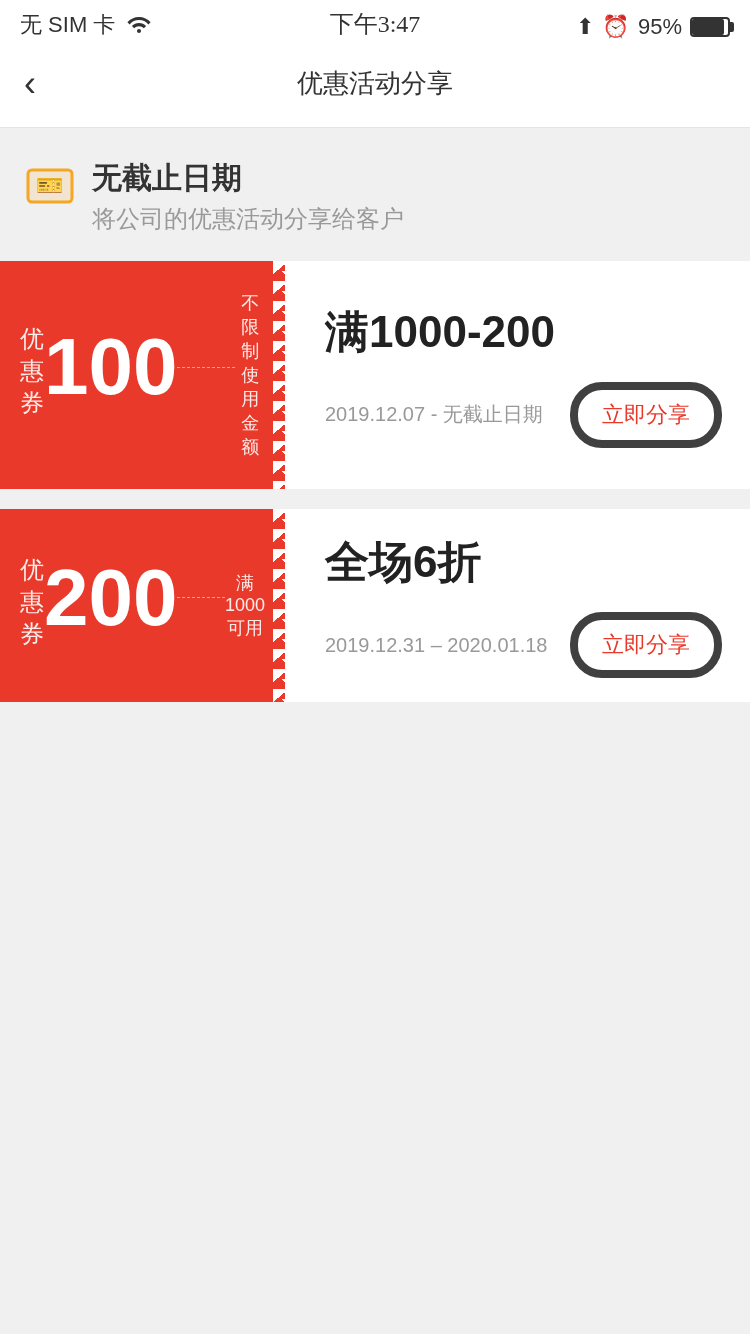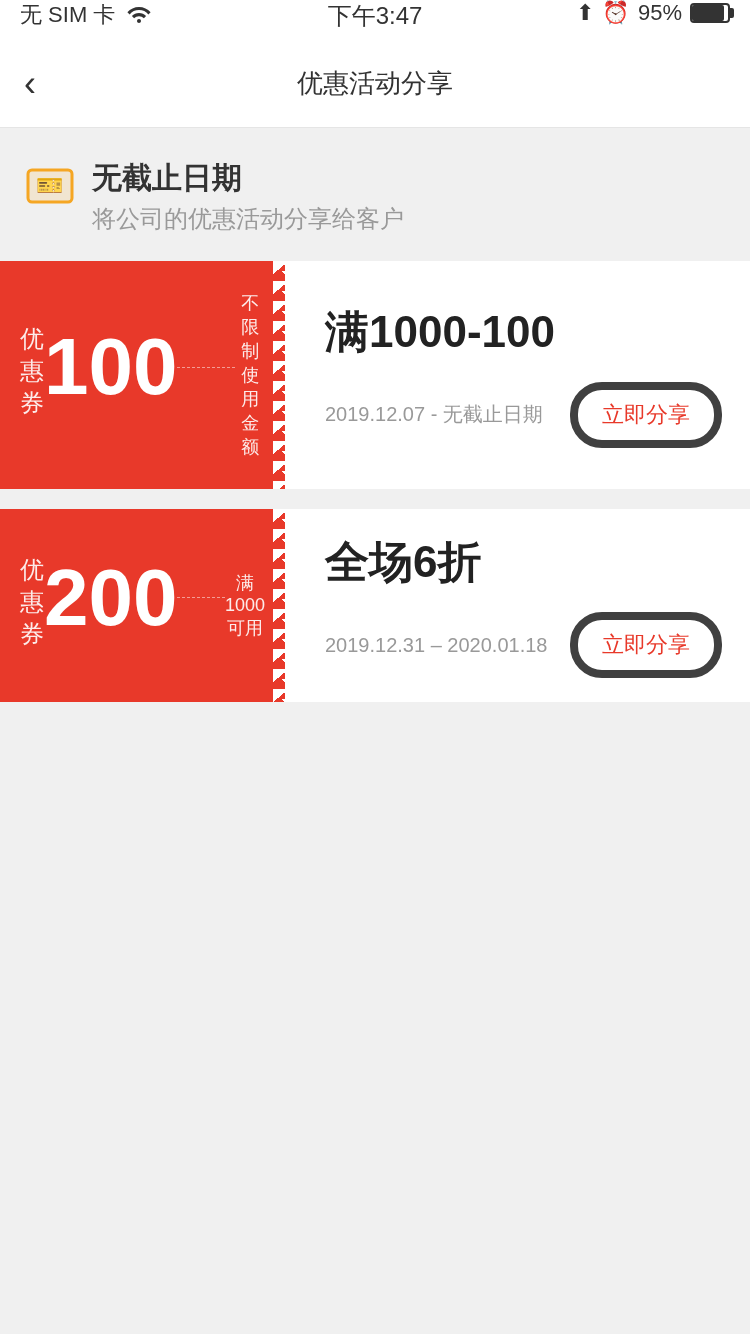--- a/index.html
+++ b/index.html
@@ -10,37 +10,38 @@
       background: #f0f0f0;
       font-family: -apple-system, "PingFang SC", "Helvetica Neue", sans-serif;
       color: #333;
     }
 
     
     .status-bar {
       height: 40px;
       background: #fff;
       display: flex;
-      align-items: flex-start;
+      align-items: flex-end;
       justify-content: space-between;
       padding: 0 20px;
       font-size: 24px;
       font-weight: 500;
     }
     .status-left {
       display: flex;
       align-items: center;
       gap: 10px;
       font-size: 22px;
     }
     .status-center {
       position: absolute;
       left: 50%;
       transform: translateX(-50%);
       font-size: 24px;
+      font-family: Liberation Serif, serif;
     }
     .status-right {
       display: flex;
       align-items: center;
       gap: 8px;
       font-size: 22px;
     }
     .battery-icon {
       width: 40px;
       height: 20px;
@@ -273,21 +274,21 @@
 
 <div class="coupon-list" id="coupon-container">
     <div class="coupon-card">
       <div class="coupon-left">
         <span class="coupon-label">优惠券</span>
         <span class="coupon-amount">100</span>
         <hr class="coupon-divider">
         <span class="coupon-condition">不限制使用金额</span>
       </div>
       <div class="coupon-right">
-        <span class="coupon-name">满1000-100</span>
+        <span class="coupon-name">满1000-200</span>
         <div class="coupon-meta">
           <span class="coupon-date">2019.12.07 - 无截止日期</span>
           <button class="share-btn">立即分享</button>
         </div>
       </div>
     </div>
     <div class="coupon-card">
       <div class="coupon-left">
         <span class="coupon-label">优惠券</span>
         <span class="coupon-amount">200</span>

